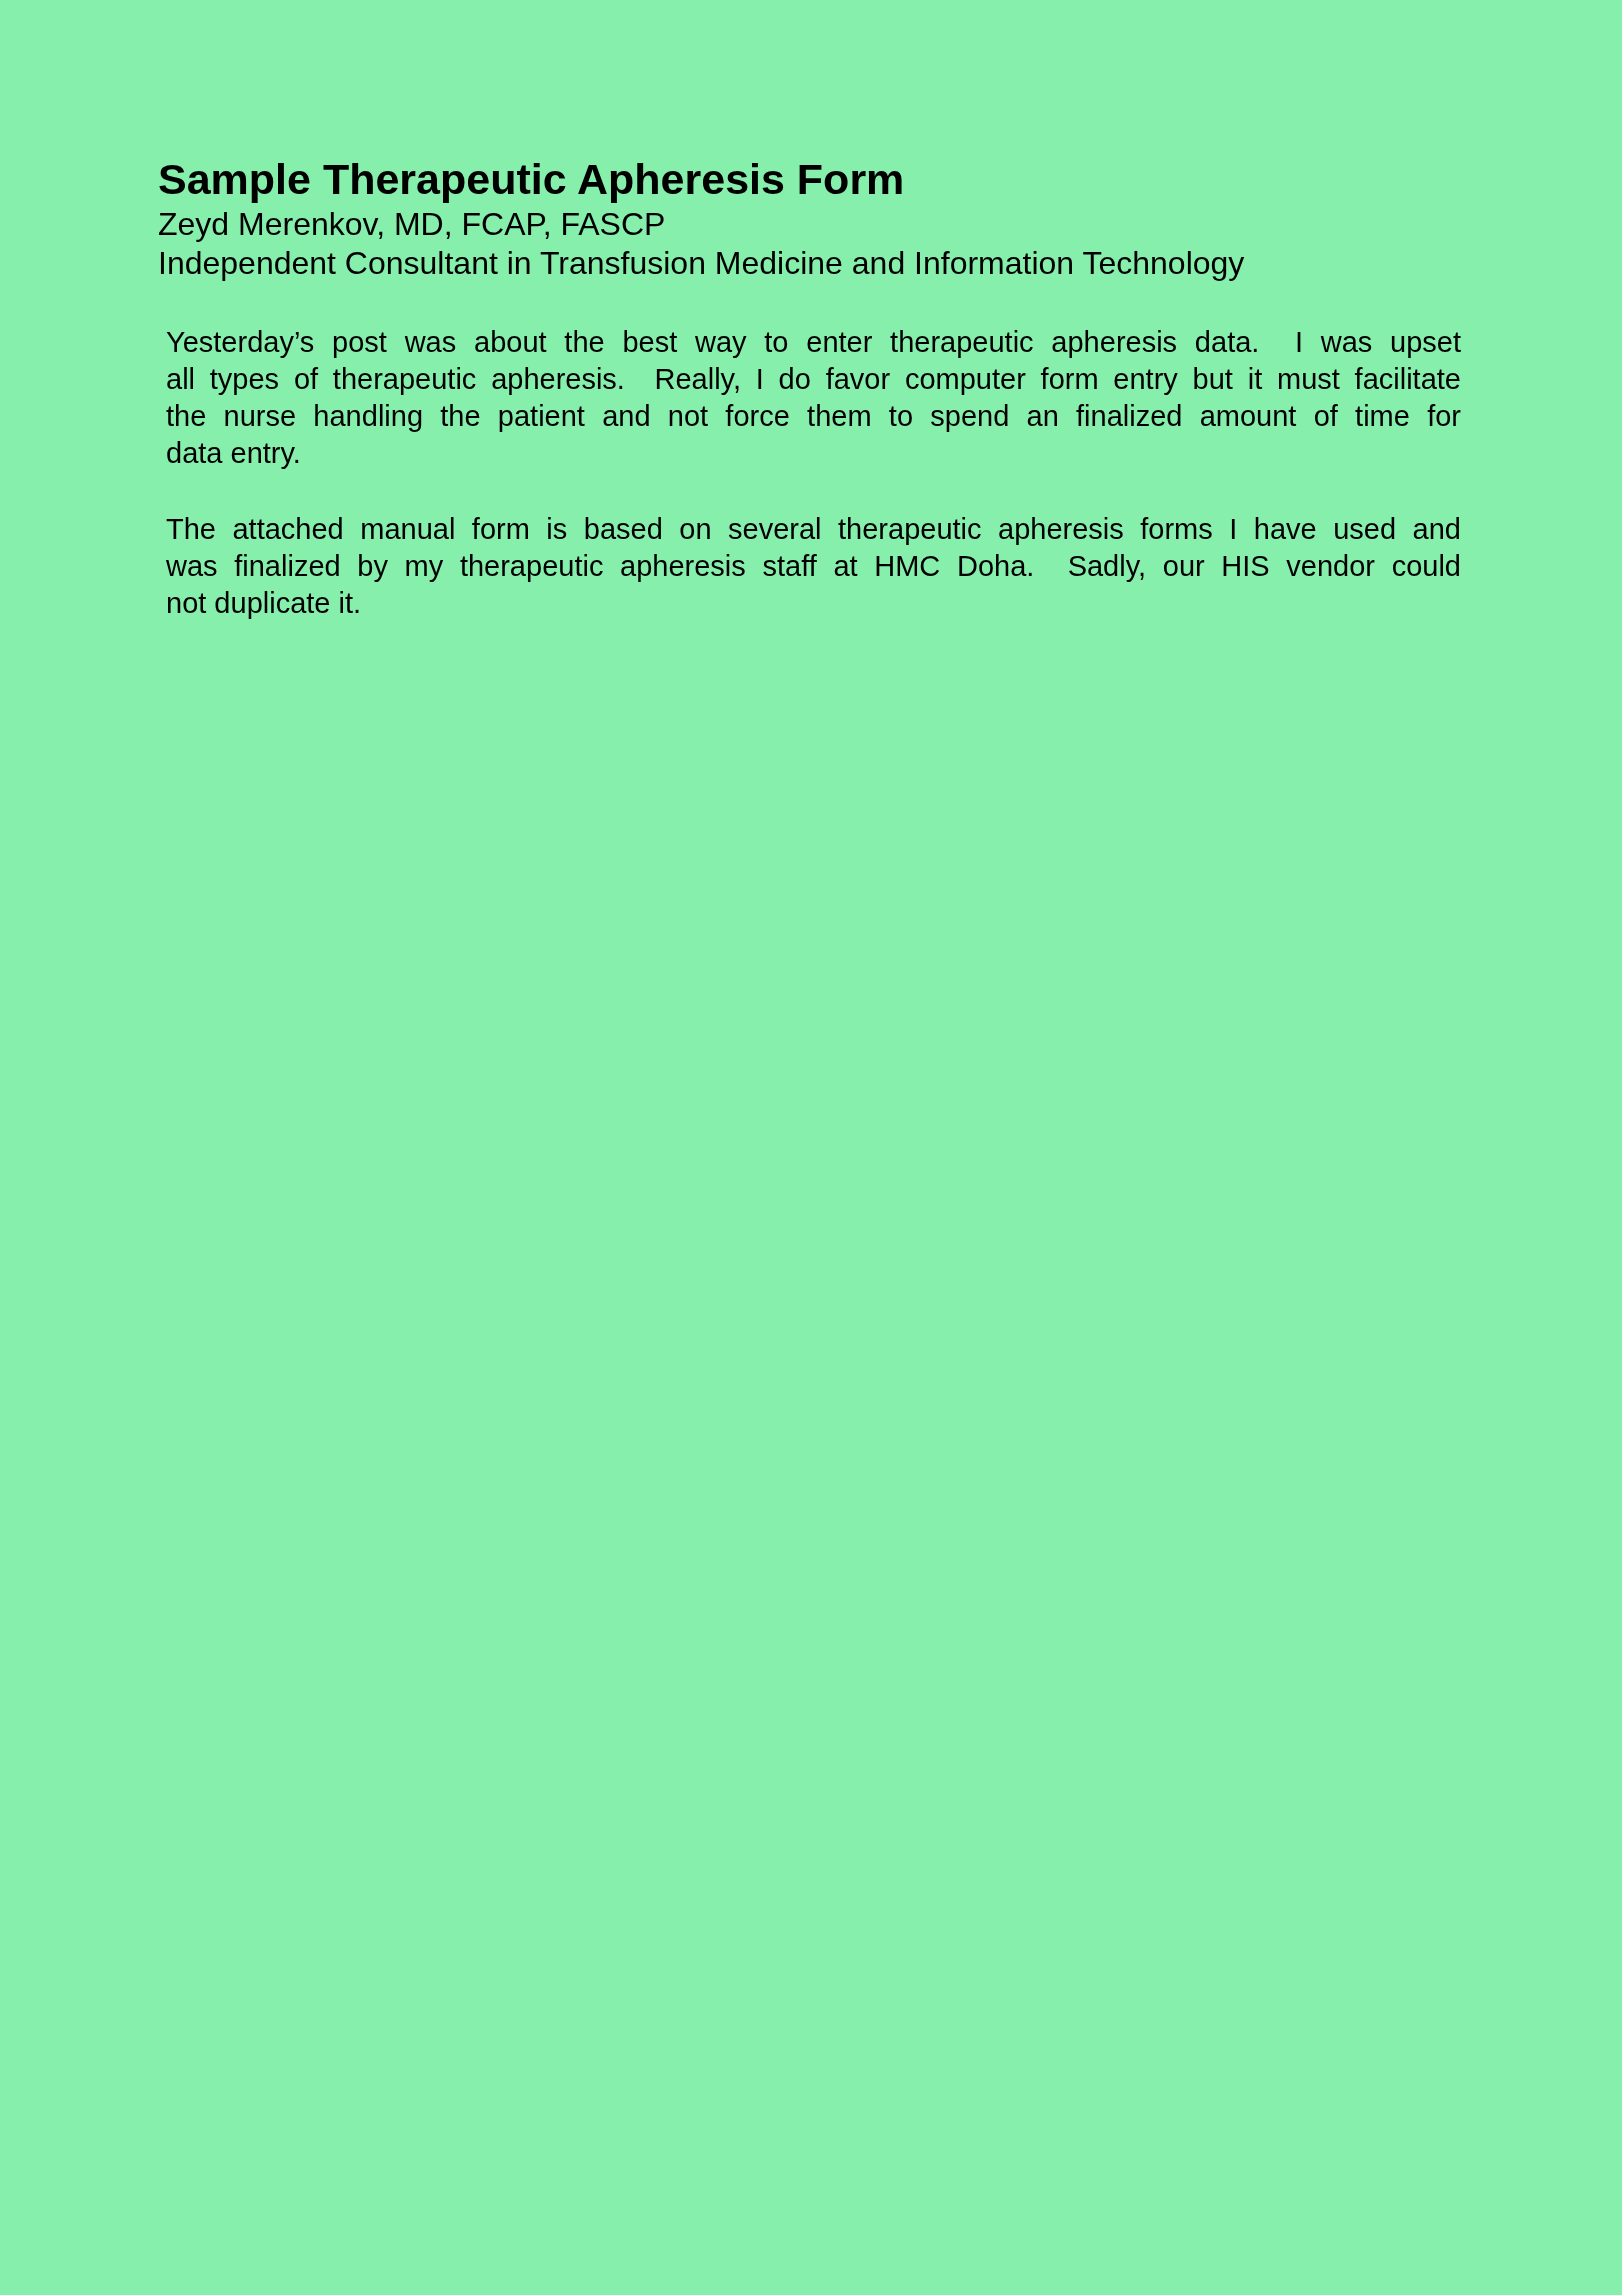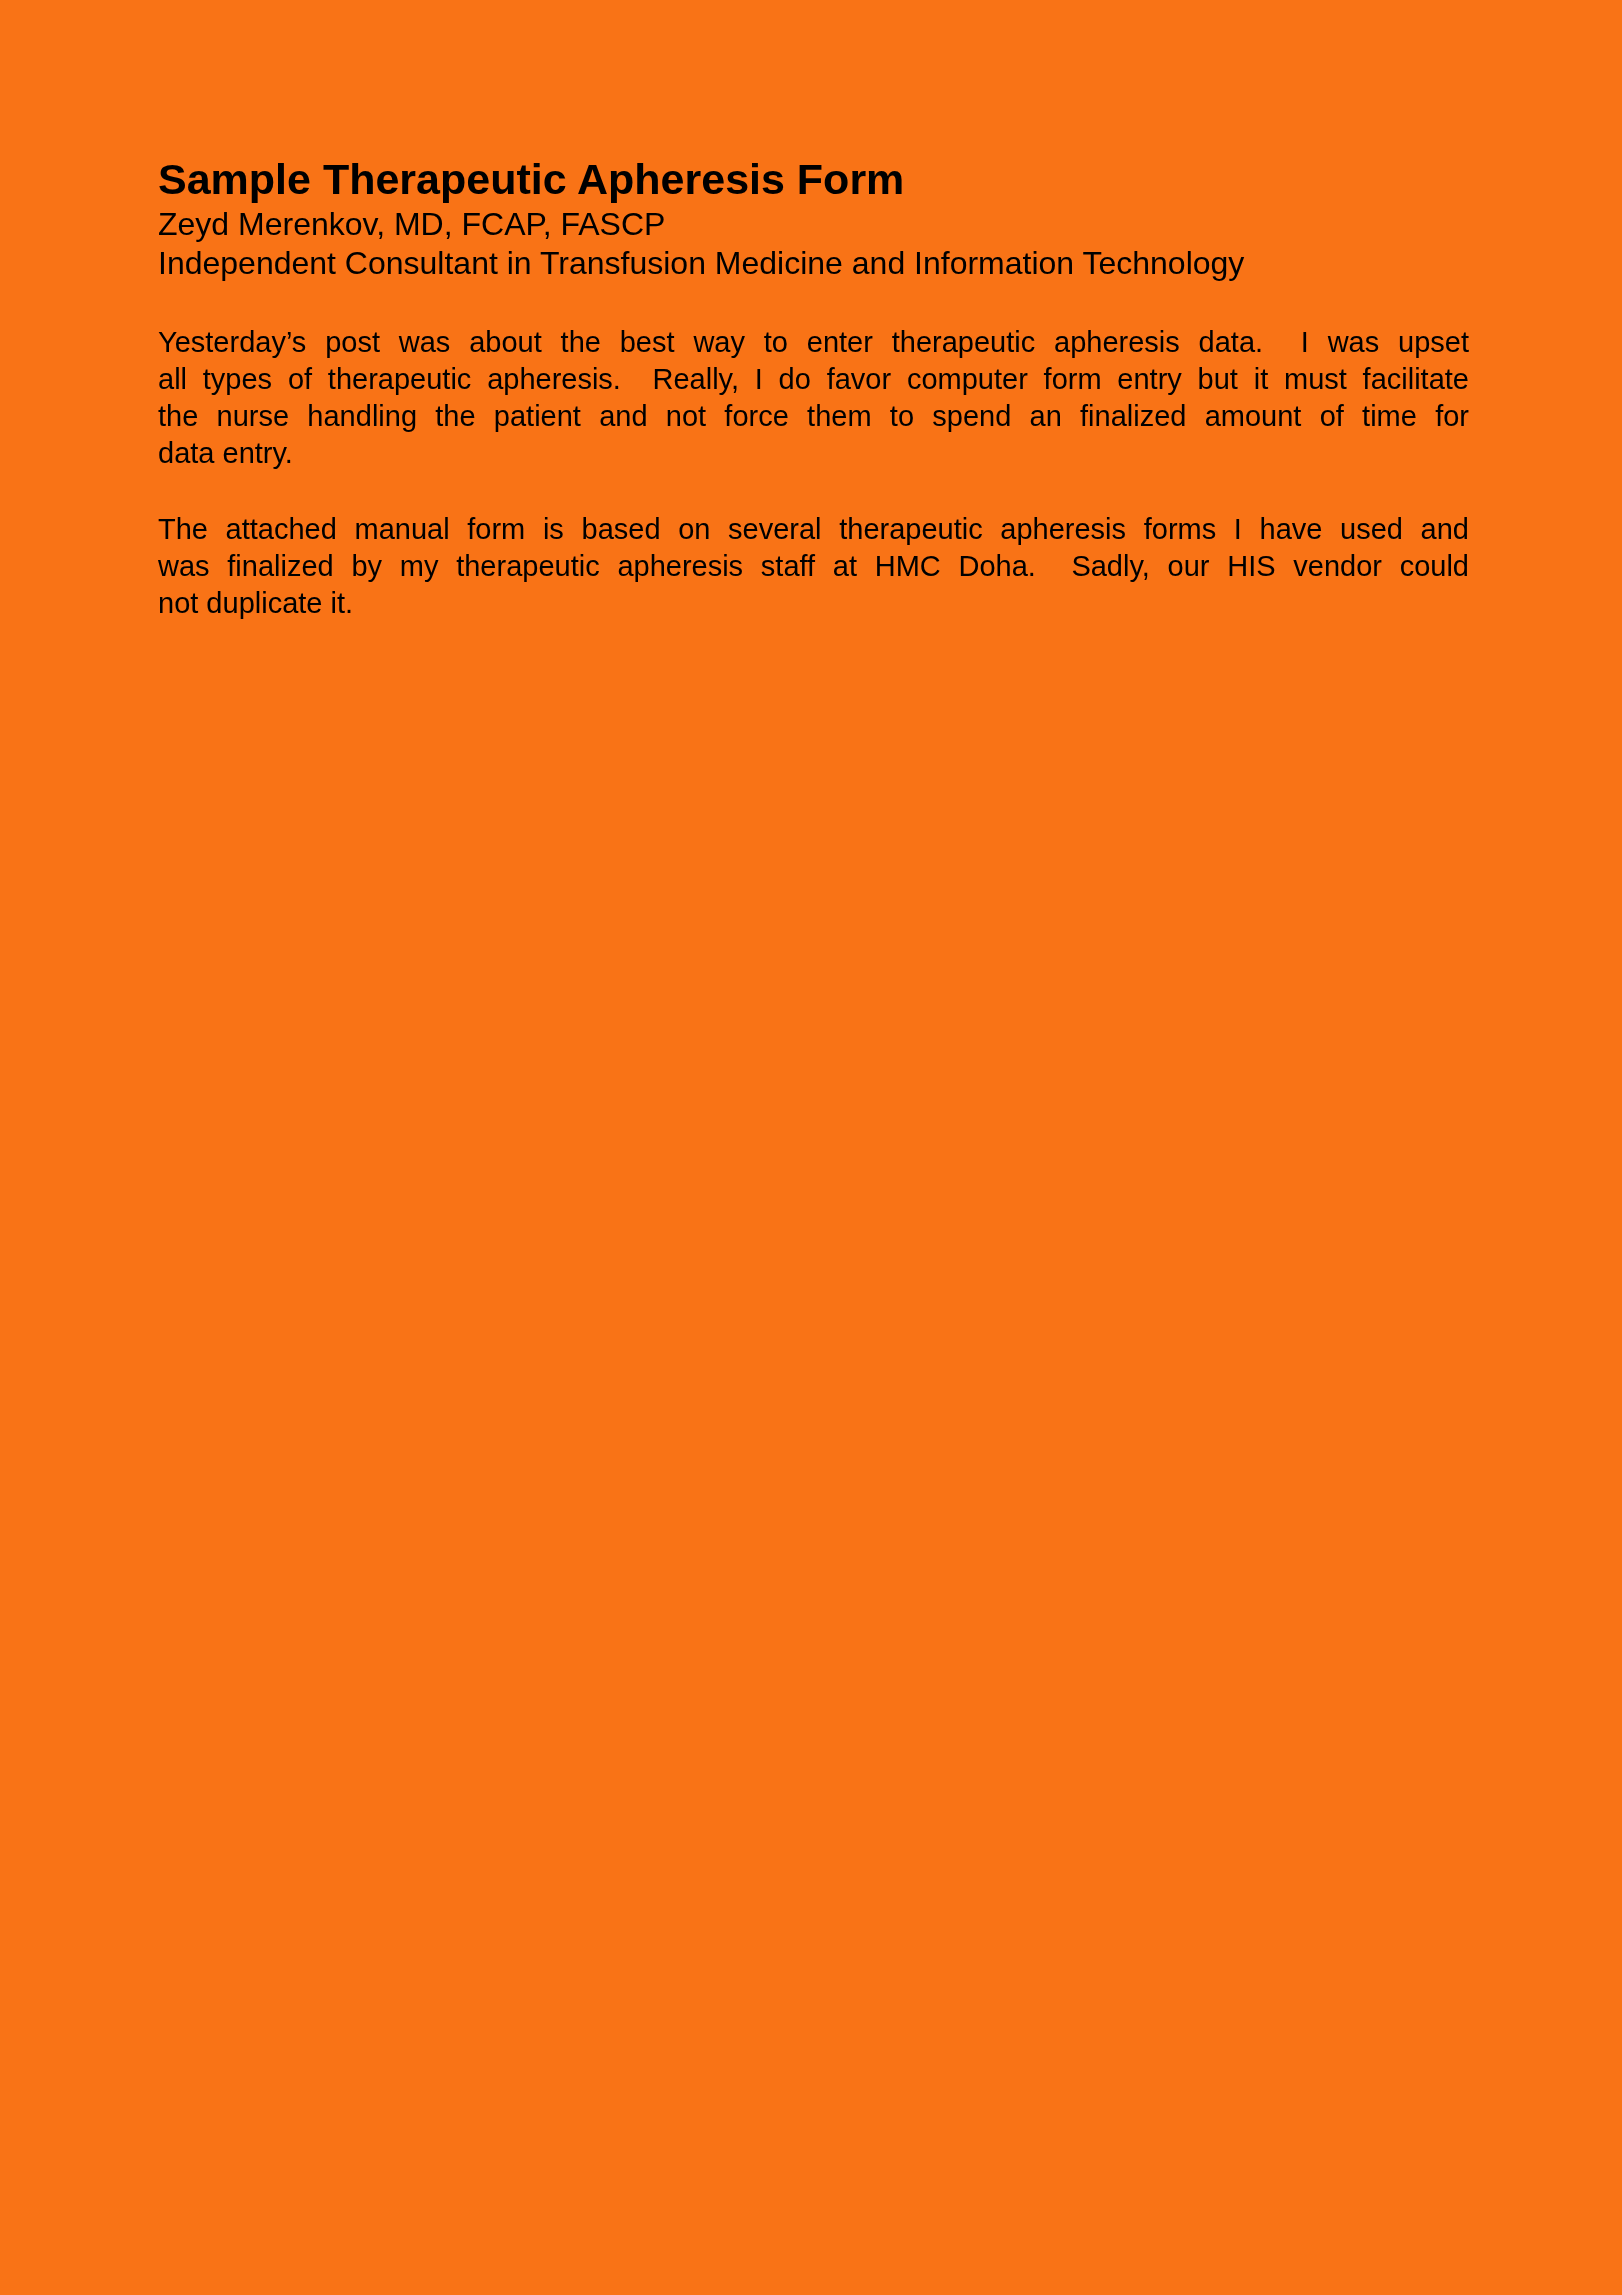--- a/index.html
+++ b/index.html
@@ -4,21 +4,21 @@
 <style>
   html, body {
     margin: 0;
     padding: 0;
     background: #ffffff;
   }
   .page {
     position: relative;
     width: 1623px;
     height: 2295px;
-    background: #f97316;
+    background: #86efac;
     color: #000000;
     font-family: "Liberation Sans", sans-serif;
     overflow: hidden;
   }
   .content {
     position: absolute;
     left: 158px;
     top: 0;
     width: 1311px;
   }
@@ -30,21 +30,21 @@
     white-space: nowrap;
   }
   .doc-subline {
     margin: 0;
     font-size: 32px;
     font-weight: normal;
     line-height: 39px;
     white-space: nowrap;
   }
   .para {
-    margin: 0;
+    margin: 8px;
   }
   .para-1 { margin-top: 41px; }
   .para-2 { margin-top: 39px; }
   .text-line {
     font-size: 29px;
     line-height: 37px;
     text-align: justify;
     text-align-last: justify;
     white-space: pre-wrap;
   }

